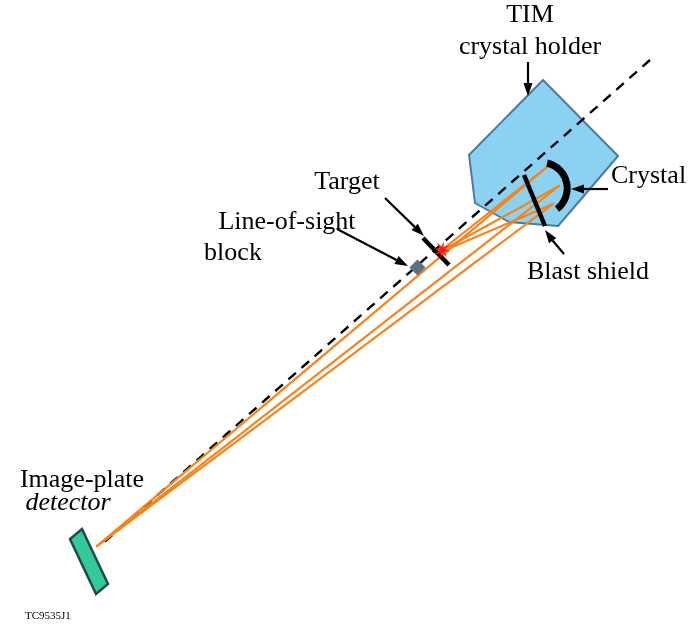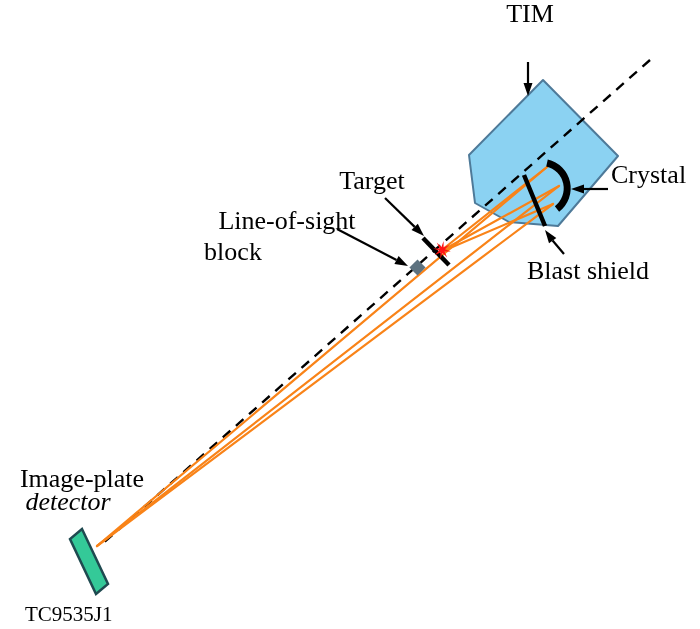--- a/index.html
+++ b/index.html
@@ -16,21 +16,21 @@
   .arrow-line{stroke:var(--ink,#000);stroke-width:2.2;}
   .arrow-head{fill:var(--ink,#000);}
   .block-shape{fill:var(--block,#5D7280);}
   .star-shape{fill:var(--star,#FF1414);}
   .detector-shape{fill:var(--detector-fill,#34C998);stroke:var(--detector-stroke,#1F4A50);stroke-width:2.5;stroke-linejoin:miter;}
   .label{
     position:absolute;font-size:26px;line-height:1.1;color:#000;
     white-space:nowrap;transform:translate(-50%,-50%);text-align:center;
   }
   .label.left-anchor{transform:translate(0,-50%);text-align:left;}
-  .figure-id{font-size:21px;}
+  .figure-id{font-size:11px;}
 </style>
 </head>
 <body>
 
 <div id="canvas">
 
   <svg id="diagram-svg" width="700" height="629" viewBox="0 0 700 629">
 
     <polygon class="holder-shape" points="543,80 618,156 558,226 509,222 475,203 469,155"></polygon>
 
@@ -72,21 +72,22 @@
       <line class="arrow-line" x1="385" y1="198" x2="414.7" y2="226.9"></line>
       <polygon class="arrow-head" points="424,236 411.5,230.1 417.8,223.7"></polygon>
     </g>
     <g>
       <line class="arrow-line" x1="337" y1="229" x2="396.5" y2="260"></line>
       <polygon class="arrow-head" points="408,266 394.4,264 398.6,256"></polygon>
     </g>
   </svg>
 
   <div class="label" style="left:530px;top:14px;">TIM</div>
+  <div class="label" style="left:530px;top:46px;">crystal holder</div>
   <div class="label left-anchor" style="left:611px;top:175px;">Crystal</div>
   <div class="label" style="left:588px;top:271px;">Blast shield</div>
-  <div class="label" style="left:372px;top:181px;">Target</div>
+  <div class="label" style="left:347px;top:181px;">Target</div>
   <div class="label" style="left:259px;top:221px;margin-left:28px;">Line-of-sight</div>
   <div class="label" style="left:233px;top:252px;">block</div>
   <div class="label" style="left:82px;top:479px;">Image-plate</div>
   <div class="label" style="left:68px;top:502px;font-style:italic;">detector</div>
   <div class="label left-anchor figure-id" style="left:25px;top:615px;">TC9535J1</div>
 </div>
 
 </body></html>

